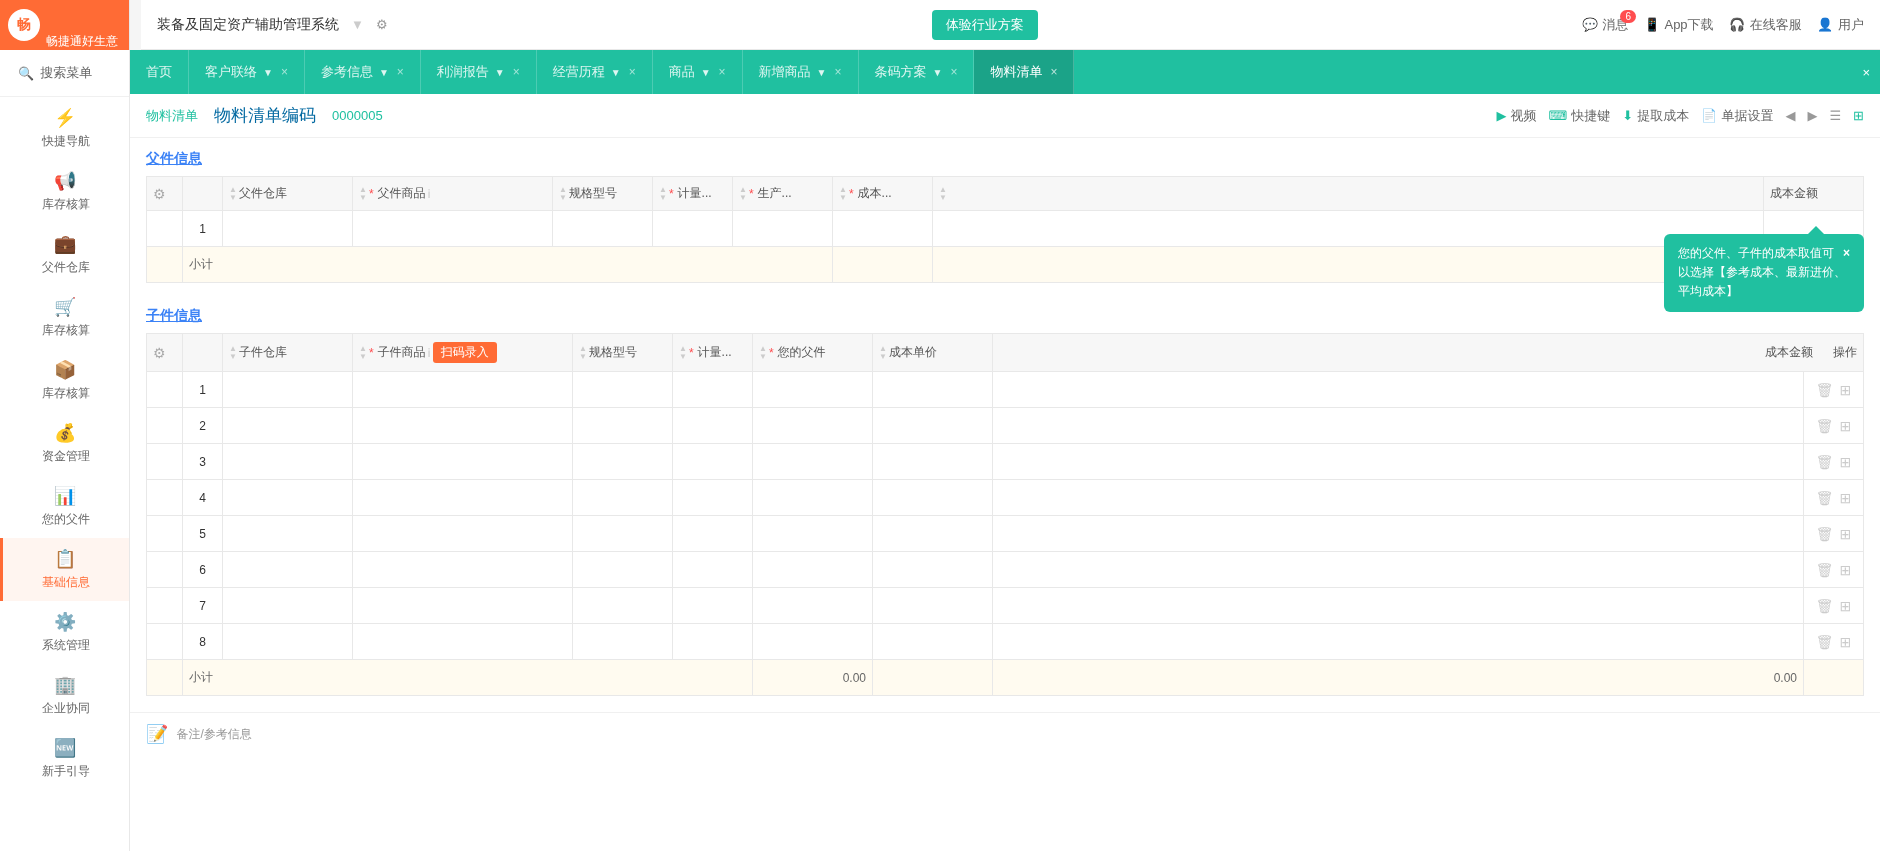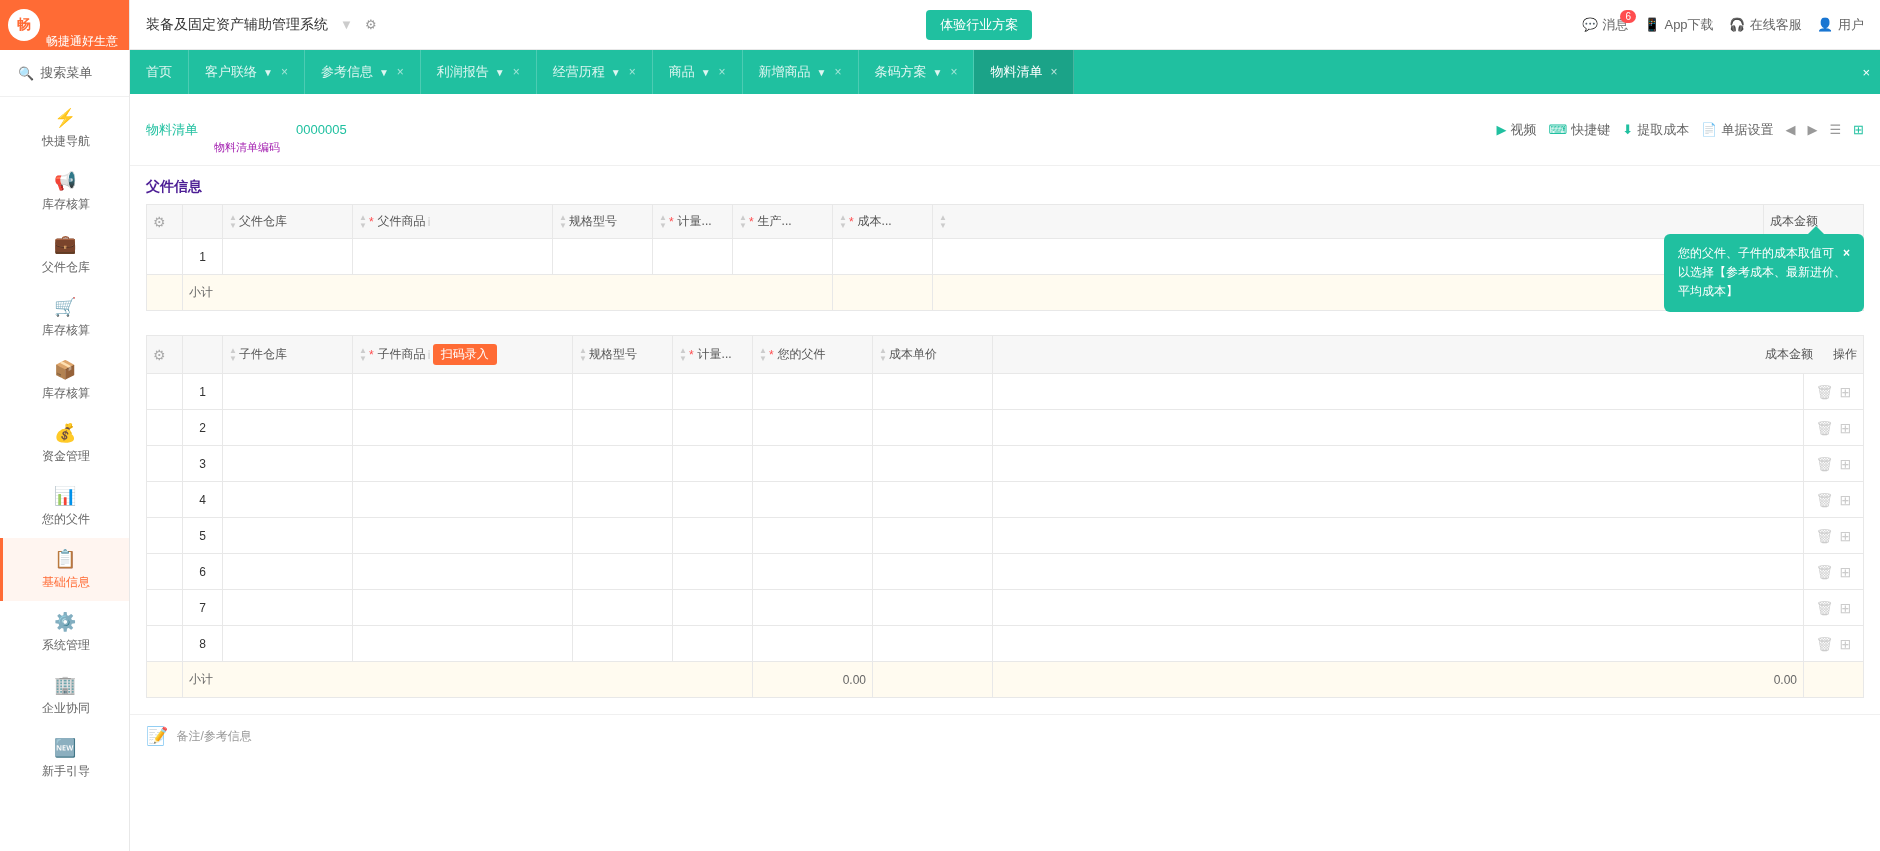--- a/index.html
+++ b/index.html
@@ -76,20 +76,21 @@
 
     
     .topbar {
       height: 50px;
       background: #fff;
       display: flex;
       align-items: center;
       justify-content: space-between;
       padding: 8px 16px;
       border-bottom: 1px solid #e8e8e8;
+      margin-left: 11px;
     }
     .topbar-left { display: flex; align-items: center; gap: 12px; }
     .system-title { font-size: 14px; color: #333; font-weight: 500; }
     .topbar-actions { display: flex; align-items: center; gap: 16px; }
     .trial-btn {
       background: #20c0a0;
       color: #fff;
       border: none;
       border-radius: 4px;
       padding: 6px 14px;
@@ -146,29 +147,29 @@
       display: flex;
       align-items: center;
       justify-content: space-between;
       padding: 10px 16px;
       border-bottom: 1px solid #f0f0f0;
       background: #fff;
     }
     .breadcrumb { display: flex; align-items: center; gap: 8px; }
     .breadcrumb-item { color: #20c0a0; cursor: pointer; font-size: 13px; }
     .breadcrumb-sep { color: #ccc; }
-    .breadcrumb-current { color: #a21caf; font-size: 11px; margin-top: 36px; }
+    .breadcrumb-current { color: #0369a1; font-size: 17px; }
     .doc-no { color: #20c0a0; margin-left: 8px; }
     .header-actions { display: flex; align-items: center; gap: 12px; color: #666; font-size: 13px; }
     .header-action { display: flex; align-items: center; gap: 4px; cursor: pointer; }
     .header-action-icon { color: #20c0a0; }
 
     
     .section { padding: 12px 16px 0; }
-    .section-title { font-size: 14px; font-weight: 600; color: #4c1d95; margin-bottom: 8px; }
+    .section-title { font-size: 14px; font-weight: 600; color: #3b82f6; margin-bottom: 8px; text-decoration: underline; }
 
     
     .data-table { width: 100%; border-collapse: collapse; font-size: 12px; }
     .data-table th {
       background: #f7f7f7;
       border: 1px solid #e8e8e8;
       padding: 8px 6px;
       text-align: left;
       color: #555;
       font-weight: normal;
@@ -540,20 +541,21 @@
             <td colspan="6" class="subtotal-label">小计</td>
             <td class="subtotal-val"></td>
             <td></td>
             <td class="subtotal-val col-amount">0.00</td>
           </tr>
         </tbody>
       </table>
     </div>
 
     <div class="section" style="margin-top:12px">
+      <div class="section-title">子件信息</div>
       <table class="data-table">
         <thead>
           <tr>
             <th class="gear-col">
               <span class="gear-icon">⚙</span>
             </th>
             <th class="col-num"></th>
             <th class="col-warehouse">
               <div class="th-with-sort">
                 <div class="sort-arrows">

